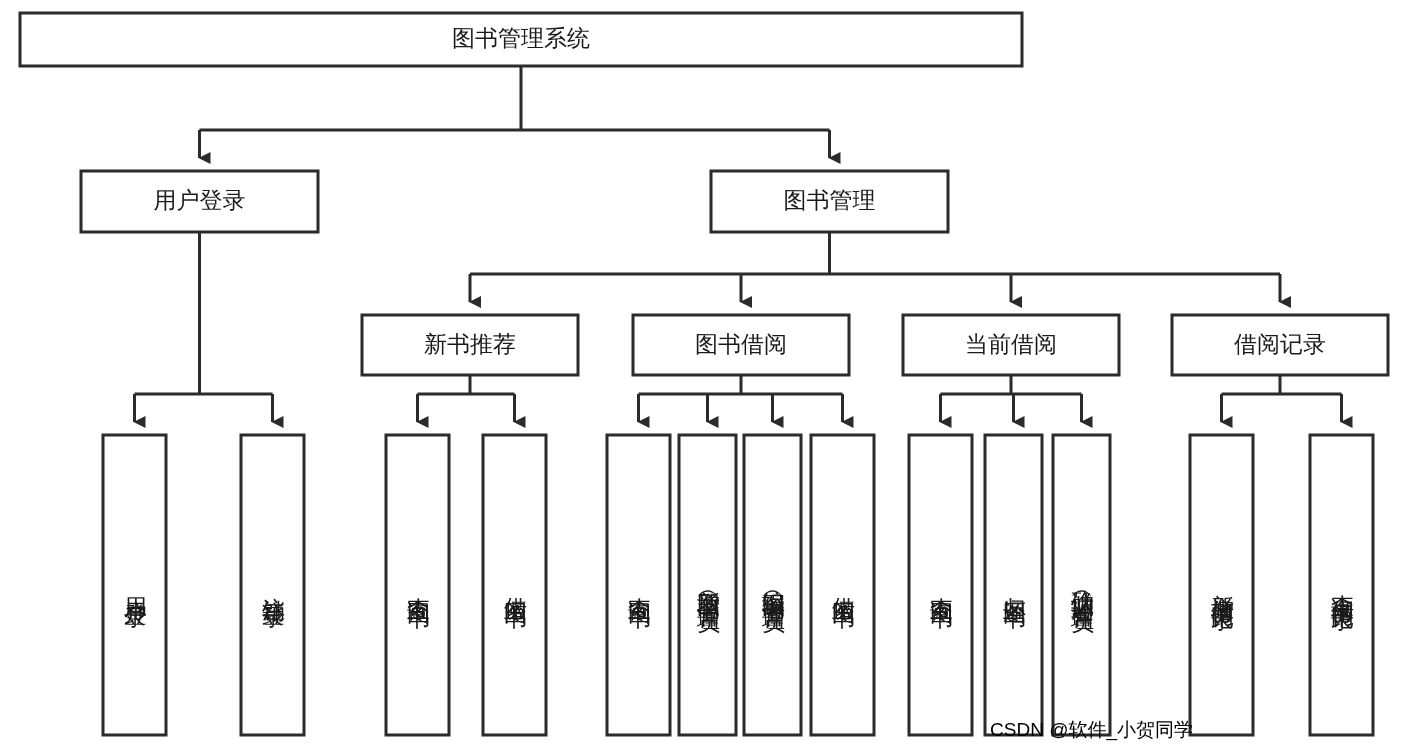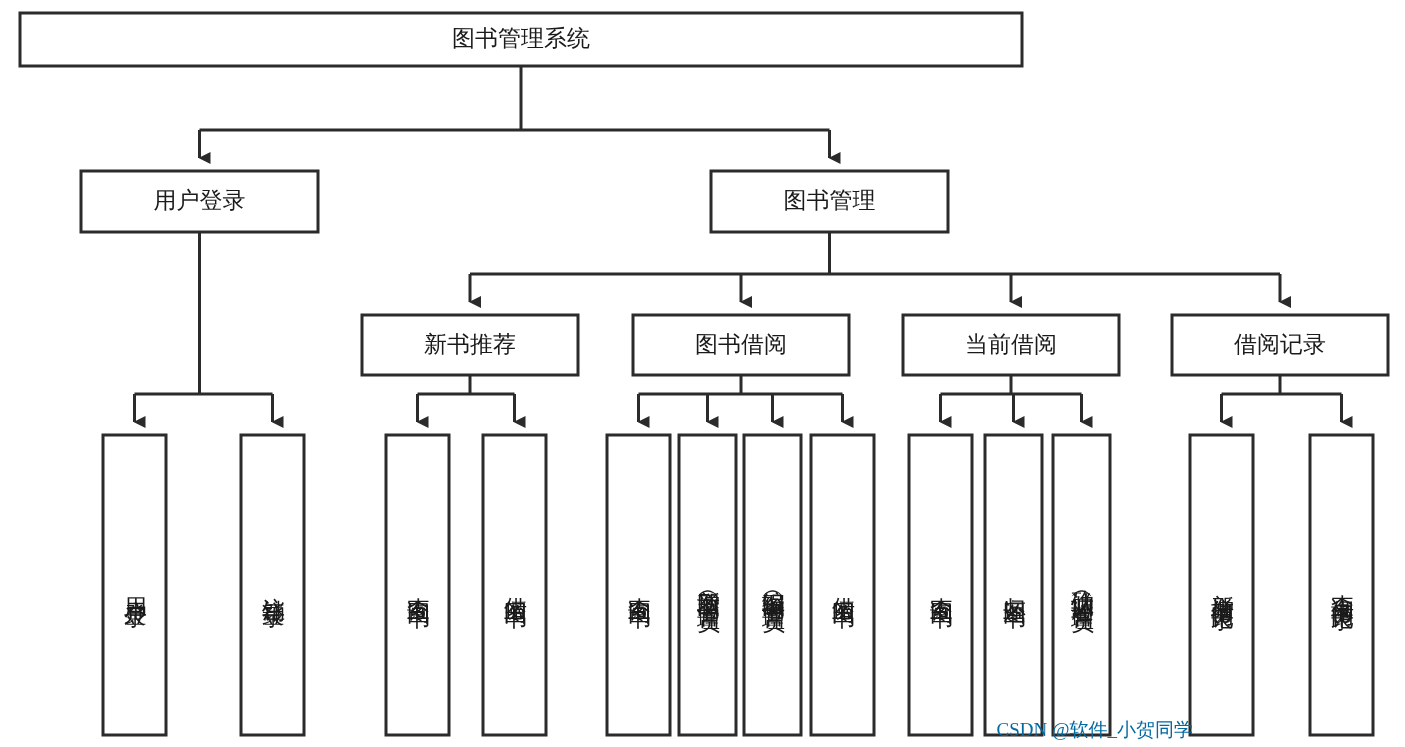--- a/index.html
+++ b/index.html
@@ -56,22 +56,22 @@
     font-size: 23px;
     writing-mode: vertical-rl;
     text-orientation: upright;
     letter-spacing: 3px;
   }
   .watermark {
     position: absolute;
     right: 8px;
     bottom: 4px;
     font-size: 19px;
-    color: #0369a1;
-    font-family: Liberation Serif, serif;
+    color: #000000;
+    font-family: Liberation Sans, sans-serif;
     white-space: nowrap;
     user-select: none;
   }
 </style>
 </head>
 <body>
 
 <div id="diagram-root">
 
   <svg id="tree-svg" viewBox="0 0 1405 747">

